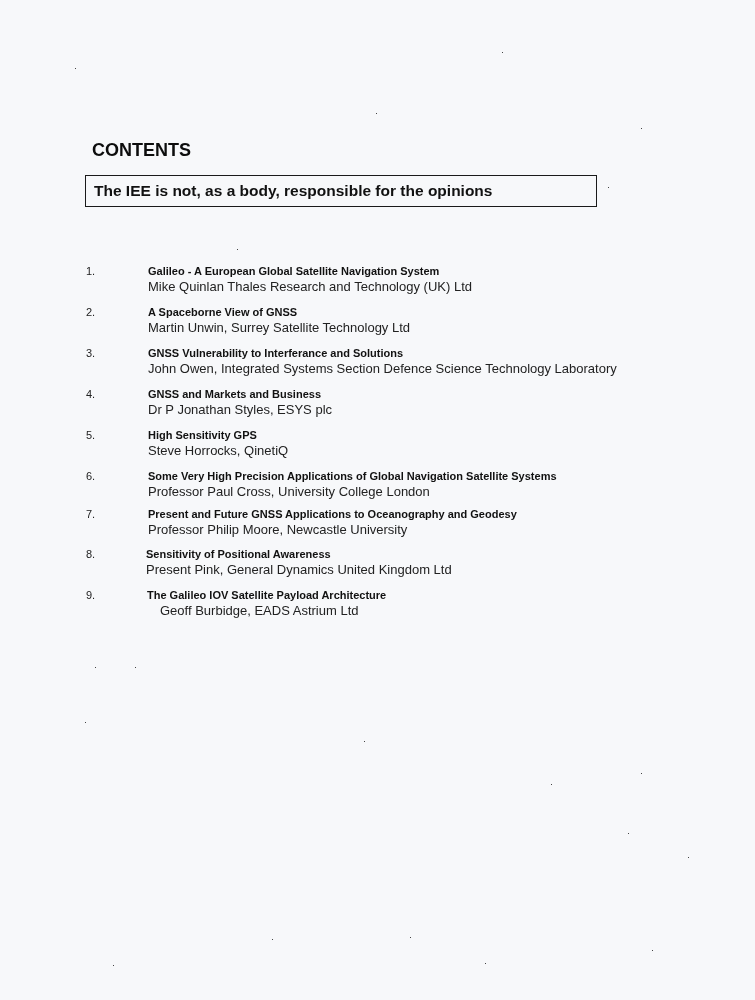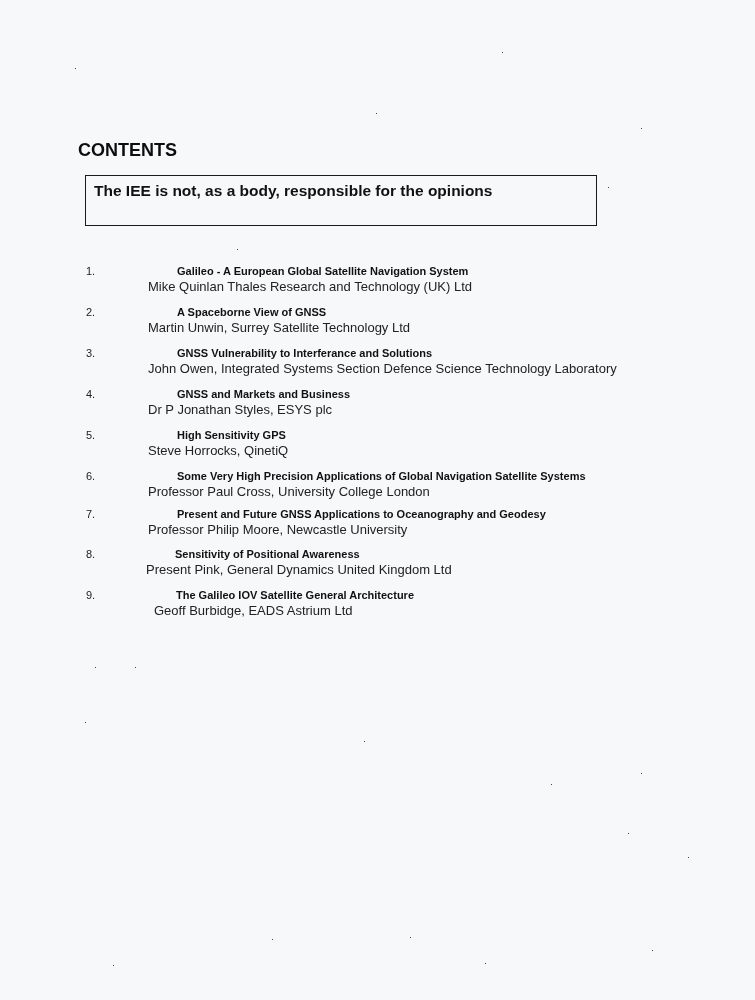--- a/index.html
+++ b/index.html
@@ -10,33 +10,33 @@
       width: 755px;
       height: 1000px;
       background: #f7f8fa;
       position: relative;
       overflow: hidden;
       font-family: "Liberation Sans", sans-serif;
       color: #111;
     }
     .page-title {
       position: absolute;
-      left: 78px;
+      left: 92px;
       top: 140px;
       font-size: 18px;
       font-weight: bold;
       letter-spacing: 0px;
       color: #0d0d0d;
     }
     .disclaimer-box {
       position: absolute;
       left: 85px;
       top: 175px;
       width: 512px;
-      height: 51px;
+      height: 32px;
       border: 1.5px solid #1a1a1a;
       box-sizing: border-box;
       padding: 5px 0 0 8px;
       background: #f7f8fa;
     }
     .disclaimer-line {
       font-size: 15.5px;
       font-weight: bold;
       line-height: 20px;
       color: #111;
@@ -62,21 +62,20 @@
       color: #222;
     }
     .toc-title {
       position: absolute;
       left: 148px;
       top: 0;
       font-size: 11px;
       font-weight: bold;
       color: #111;
       white-space: nowrap;
-      margin-left: 29px;
     }
     .toc-author {
       position: absolute;
       left: 148px;
       top: 14px;
       font-size: 13px;
       color: #222;
       white-space: nowrap;
     }
     .speck {
@@ -131,22 +130,22 @@
     <span class="toc-title">Present and Future GNSS Applications to Oceanography and Geodesy</span>
     <span class="toc-author">Professor Philip Moore, Newcastle University</span>
   </div>
   <div class="toc-entry" style="top:548px;">
     <span class="toc-number">8.</span>
     <span class="toc-title" style="left:146px;">Sensitivity of Positional Awareness</span>
     <span class="toc-author" style="left:146px;">Present Pink, General Dynamics United Kingdom Ltd</span>
   </div>
   <div class="toc-entry" style="top:589px;">
     <span class="toc-number">9.</span>
-    <span class="toc-title" style="left:147px;">The Galileo IOV Satellite General Architecture</span>
-    <span class="toc-author" style="left:154px;">Geoff Burbidge, EADS Astrium Ltd</span>
+    <span class="toc-title" style="left:147px;">The Galileo IOV Satellite Payload Architecture</span>
+    <span class="toc-author" style="left:160px;">Geoff Burbidge, EADS Astrium Ltd</span>
   </div>
 </div>
 
 <div class="speck" style="left:75px;top:68px;"></div>
 <div class="speck" style="left:502px;top:52px;"></div>
 <div class="speck" style="left:376px;top:113px;"></div>
 <div class="speck" style="left:641px;top:128px;"></div>
 <div class="speck" style="left:608px;top:187px;"></div>
 <div class="speck" style="left:237px;top:249px;"></div>
 <div class="speck" style="left:95px;top:667px;"></div>

